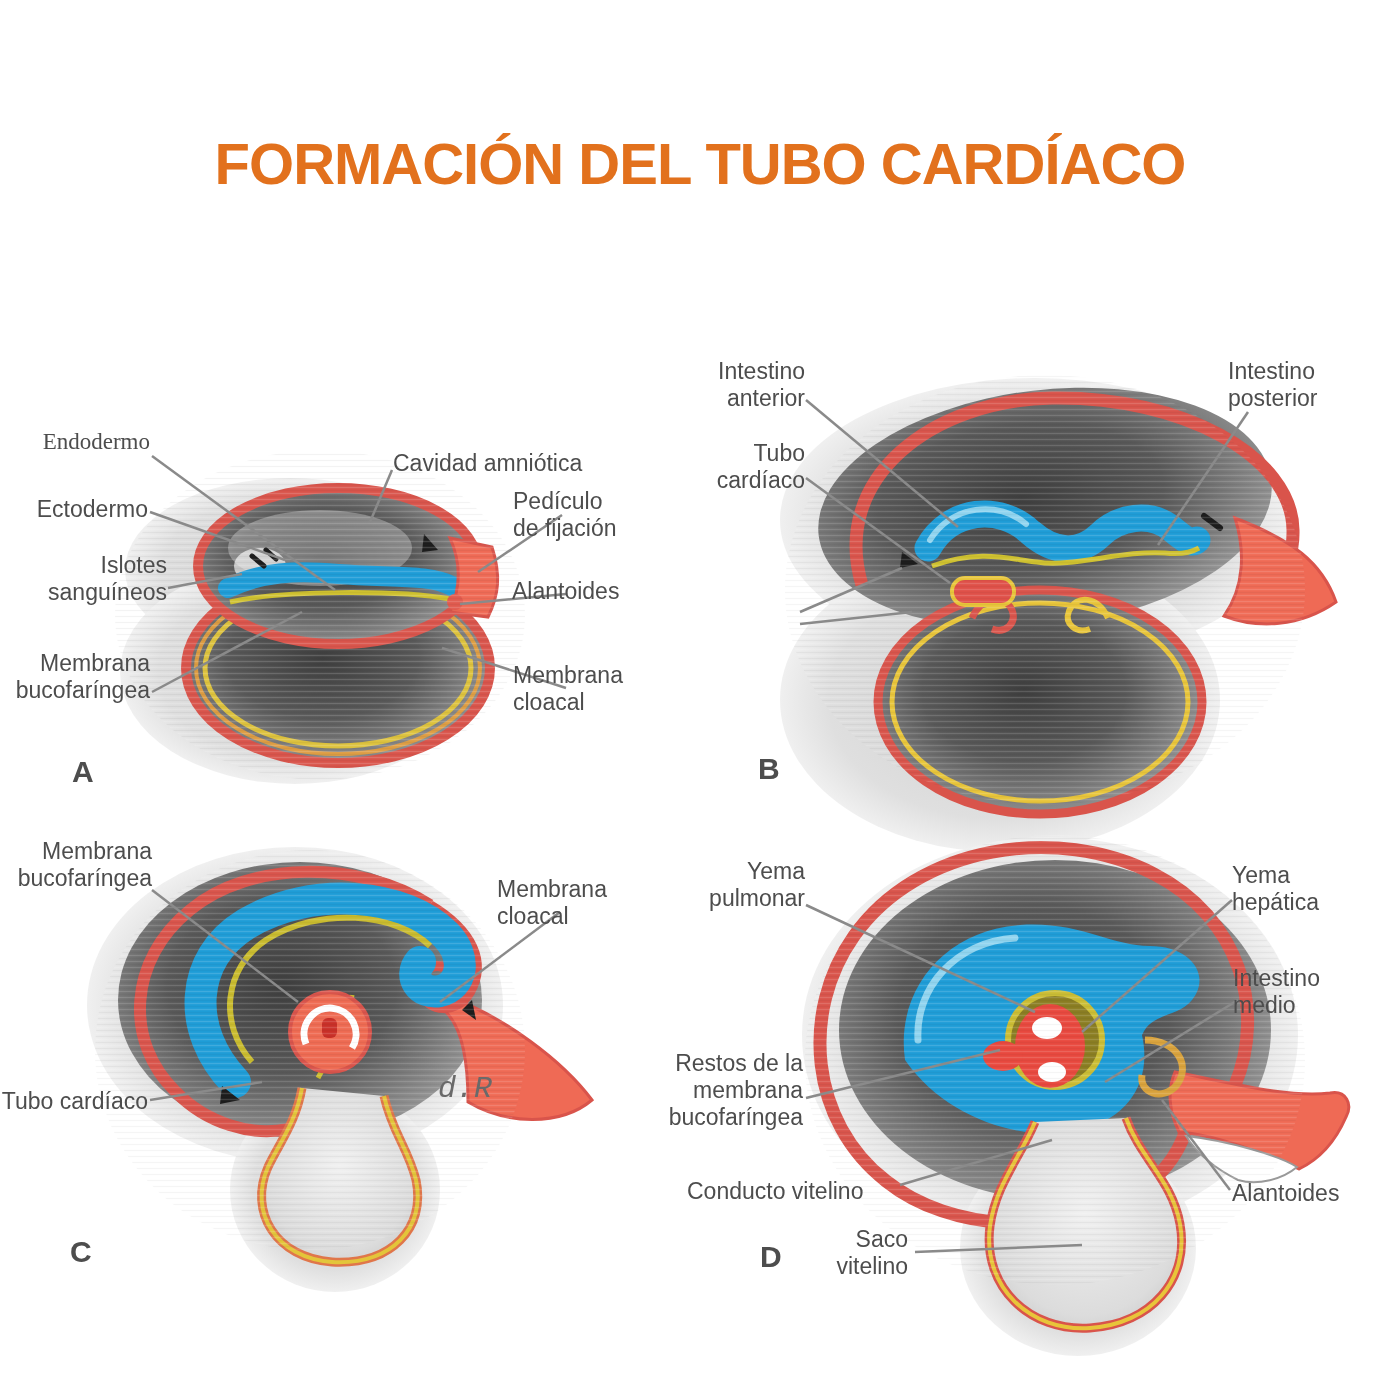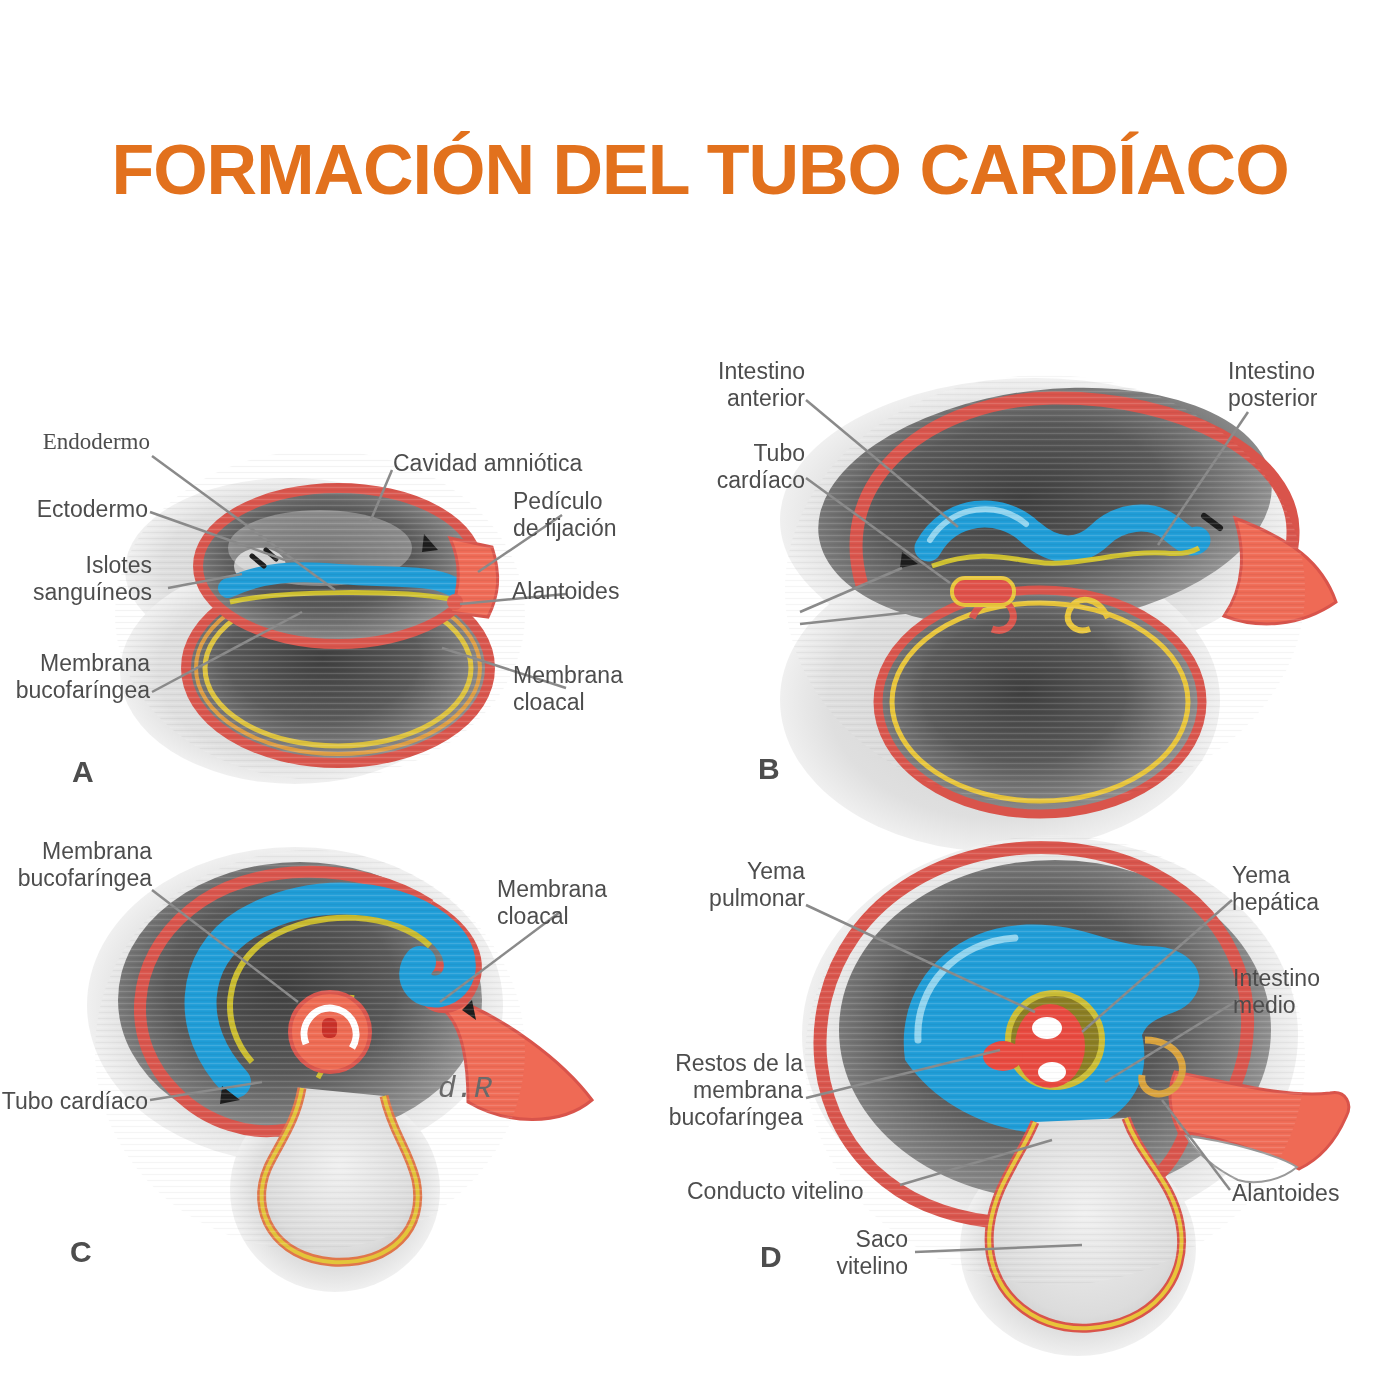--- a/index.html
+++ b/index.html
@@ -1,19 +1,19 @@
 <!DOCTYPE html>
 <html><head>
 <meta charset="utf-8">
 <style>
   html,body{margin:0;padding:0;background:#fff;}
   .stage{position:relative;width:1400px;height:1400px;background:#ffffff;overflow:hidden;
          font-family:"Liberation Sans",sans-serif;}
   .title{position:absolute;left:0;top:130px;width:1400px;text-align:center;
-         font-size:70px;font-weight:bold;color:#E2711D;letter-spacing:-1px;white-space:nowrap;}
+         font-size:58px;font-weight:bold;color:#E2711D;letter-spacing:-1px;white-space:nowrap;}
   .lbl{position:absolute;font-size:23px;color:#4d4d4d;line-height:1.18;white-space:pre-line;}
   .ra{text-align:right;}
   .letter{position:absolute;font-size:30px;font-weight:bold;color:#4d4d4d;}
   .sig{position:absolute;font-family:Liberation Mono, monospace;font-style:italic;
        font-size:30px;color:#6a6a6a;}
   svg{position:absolute;left:0;top:0;}
 </style>
 </head>
 <body>
 
@@ -189,21 +189,21 @@
         <path d="M 806 1098 L 1000 1050"></path>
         <path d="M 900 1185 L 1052 1140"></path>
         <path d="M 1230 1190 L 1162 1100"></path>
         <path d="M 915 1252 L 1082 1245"></path>
       </g>
     </g>
   </svg>
 
   <div class="lbl ra" style="left:0;top:428px;width:150px;font-family:Liberation Serif, serif;">Endodermo</div>
   <div class="lbl ra" style="left:0;top:496px;width:148px;">Ectodermo</div>
-  <div class="lbl ra" style="left:0;top:552px;width:152px;">Islotes
+  <div class="lbl ra" style="left:0;top:552px;width:152px;padding-left:15px;">Islotes
 sanguíneos</div>
   <div class="lbl ra" style="left:-32px;top:650px;width:182px;">Membrana
 bucofaríngea</div>
   <div class="lbl" style="left:393px;top:450px;">Cavidad amniótica</div>
   <div class="lbl" style="left:513px;top:488px;">Pedículo
 de fijación</div>
   <div class="lbl" style="left:512px;top:578px;">Alantoides</div>
   <div class="lbl" style="left:513px;top:662px;">Membrana
 cloacal</div>
   <div class="letter" style="left:72px;top:755px;">A</div>

